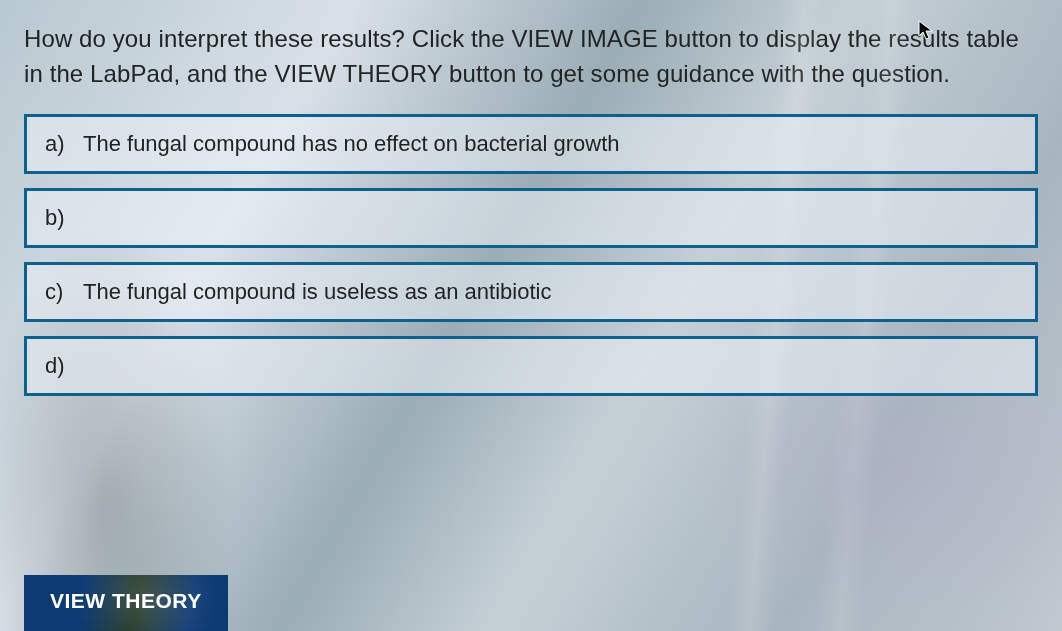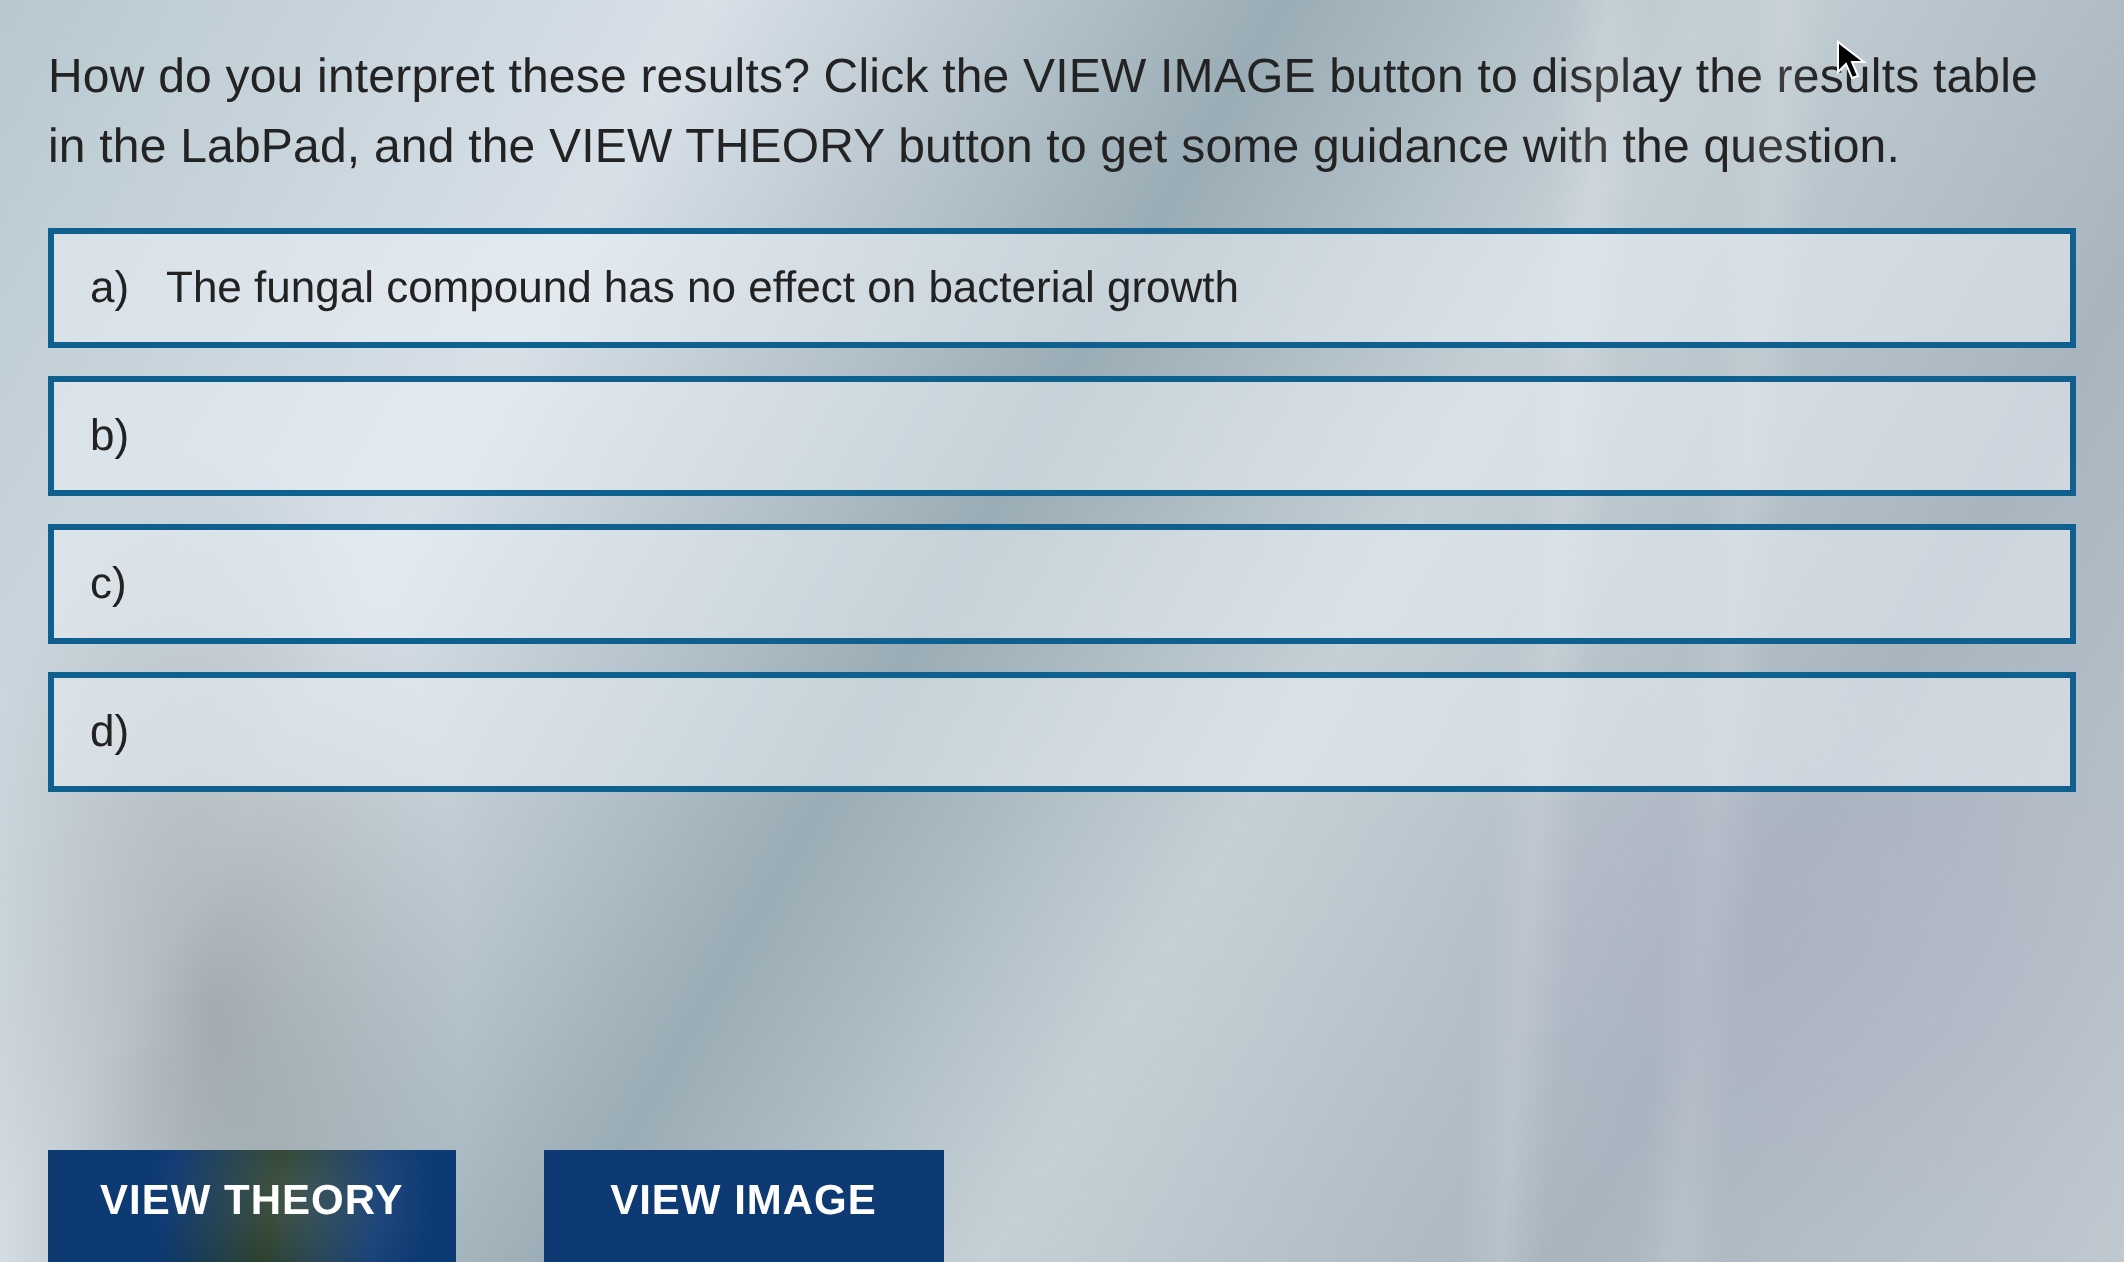--- a/index.html
+++ b/index.html
@@ -49,21 +49,20 @@
     position: relative;
   }
   .option .letter {
     min-width: 26px;
   }
   .buttons {
     position: absolute;
     bottom: 0;
     left: 24px;
     display: flex;
-    gap: 44px;
     align-items: flex-end;
   }
   .btn {
     background: #0e3a73;
     color: #ffffff;
     font-weight: 700;
     font-size: 21px;
     letter-spacing: 0.5px;
     padding: 14px 26px 18px 26px;
     border: none;
@@ -99,26 +98,26 @@
 <div class="options">
   <div class="option">
     <span class="letter">a)</span>
     <span>The fungal compound has no effect on bacterial growth</span>
   </div>
   <div class="option">
     <span class="letter">b)</span>
   </div>
   <div class="option">
     <span class="letter">c)</span>
+    <span>The fungal compound is useless as an antibiotic</span>
   </div>
   <div class="option">
     <span class="letter">d)</span>
   </div>
 </div>
 
 <div class="buttons">
   <button class="btn theory">VIEW THEORY</button>
-  <button class="btn">VIEW IMAGE</button>
 </div>
 
 <svg class="cursor" viewBox="0 0 16 22">
   <path d="M1 1 L1 16 L5 12 L8 19 L11 18 L8 11 L14 11 Z" fill="#000" stroke="#fff" stroke-width="1"></path>
 </svg>
 
 </body></html>

